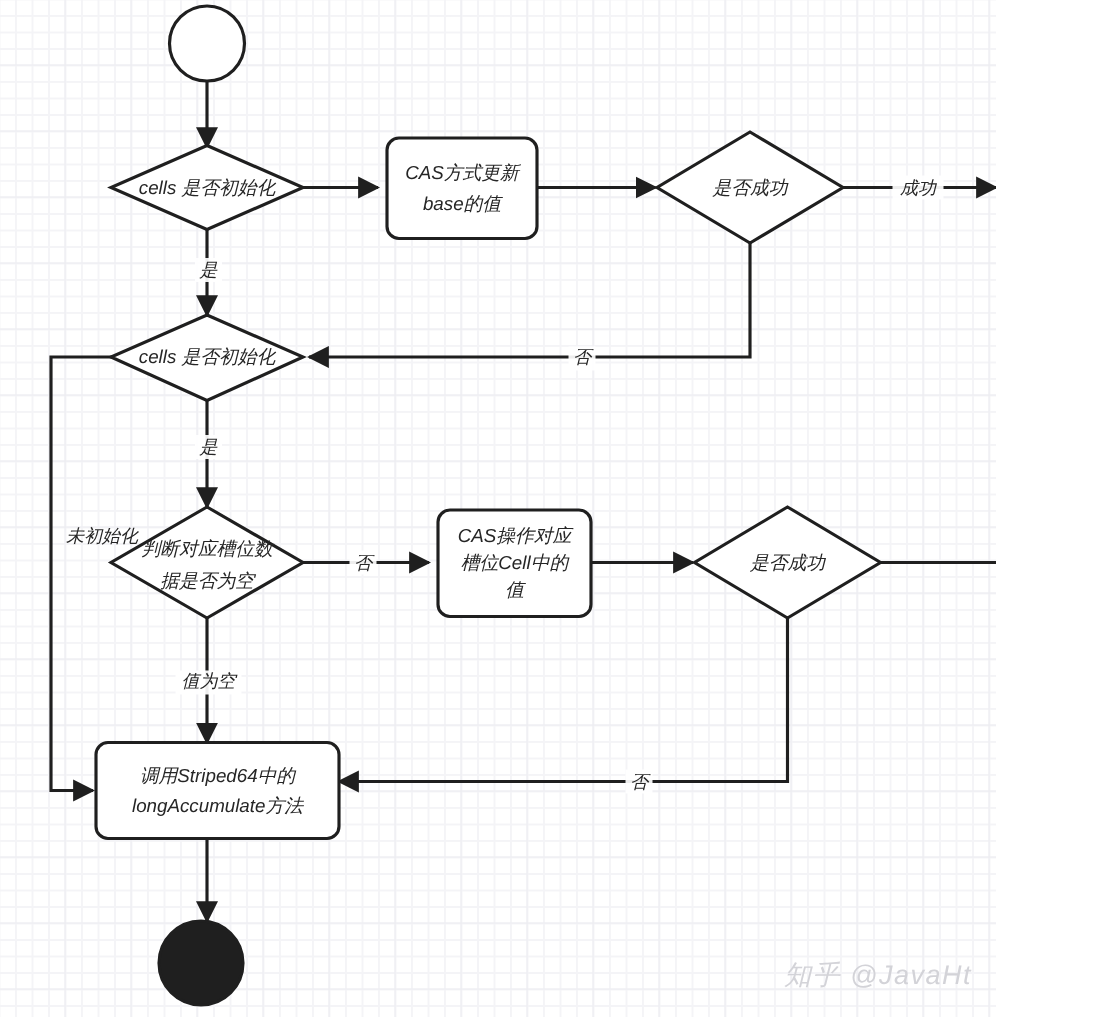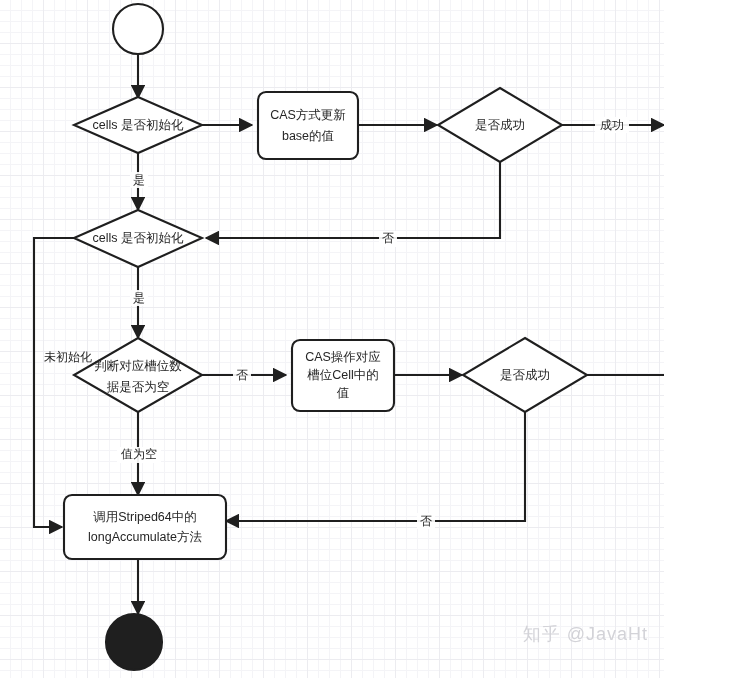--- a/index.html
+++ b/index.html
@@ -17,20 +17,21 @@
     height: 678px;
     overflow: hidden;
     background-color: #ffffff;
     background-image:
       linear-gradient(to right, #ececf0 1px, transparent 1px),
       linear-gradient(to bottom, #ececf0 1px, transparent 1px),
       linear-gradient(to right, #f4f4f7 1px, transparent 1px),
       linear-gradient(to bottom, #f4f4f7 1px, transparent 1px);
     background-size: 44px 44px, 44px 44px, 11px 11px, 11px 11px;
     background-position: -1px -1px, -1px -1px, -1px -1px, -1px -1px;
+    font-style: italic;
   }
   #diagram {
     position: absolute;
     left: 0;
     top: 0;
     width: 740px;
     height: 678px;
   }
   .node-label {
     font-size: 12.5px;
@@ -61,21 +62,21 @@
     stroke: #1f1f1f;
     stroke-width: 2.1;
   }
   .label-bg {
     fill: #ffffff;
     opacity: 0.92;
   }
   .watermark {
     position: absolute;
     right: 16px;
-    bottom: 32px;
+    bottom: 16px;
     font-size: 18px;
     color: #d3d3d8;
     letter-spacing: 1px;
     font-family: "Liberation Sans", "DejaVu Sans", sans-serif;
     user-select: none;
   }
 </style>
 </head>
 <body>
 

